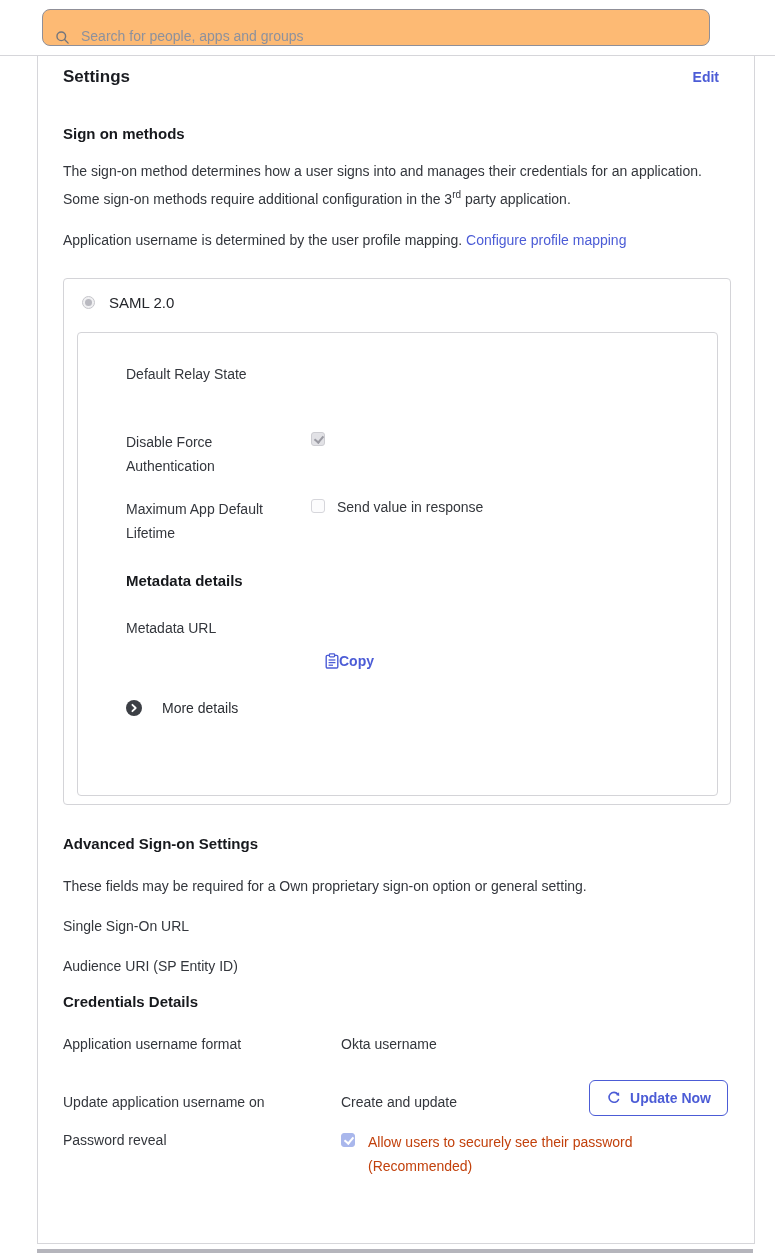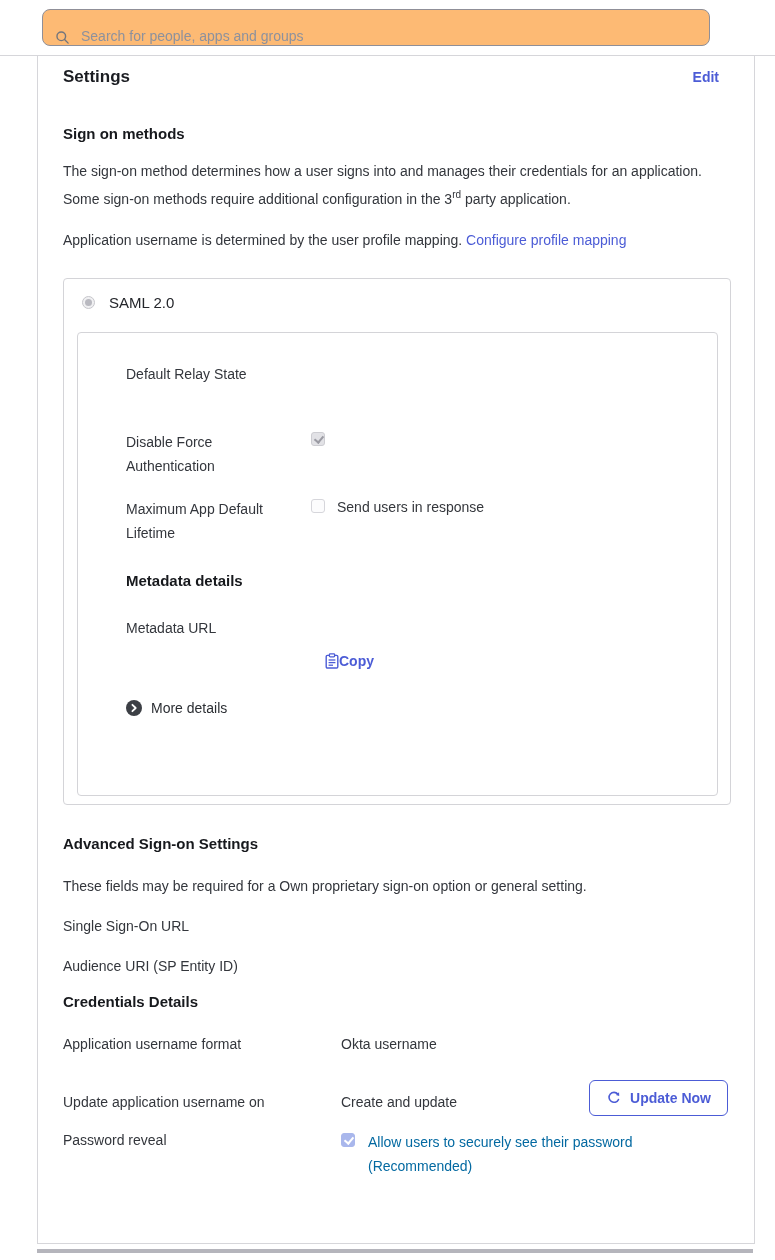--- a/index.html
+++ b/index.html
@@ -69,38 +69,38 @@
   .cb-blue-checked::after {
     content:""; position:absolute; left:4px; top:1px; width:4px; height:7px;
     border:solid #ffffff; border-width:0 2px 2px 0; transform:rotate(40deg);
   }
   .meta-heading { font-size:15px; font-weight:700; color:#17191d; margin:27px 0 0; }
   .url-value { font-size:14px; line-height:24px; color:#33363c; white-space:pre-line; max-width:395px; }
   .copy-row {
     display:flex; align-items:center; gap:0; margin-top:13px; margin-left:199px;
     color:#4c5cd6; font-weight:700; font-size:14px; cursor:pointer; width:max-content;
   }
-  .more-row { display:flex; align-items:center; gap:9px; margin-top:31px; cursor:pointer; width:max-content; }
+  .more-row { display:flex; align-items:center; gap:20px; margin-top:31px; cursor:pointer; width:max-content; }
   .more-label { font-size:14px; color:#2b2e33; }
   
   .plain-label { font-size:14px; color:#33363c; margin-top:24px; }
   .cred-row { display:flex; align-items:flex-start; margin-top:24px; }
   .cred-label { width:278px; flex:0 0 auto; font-size:14px; line-height:20px; color:#33363c; }
   .cred-value { font-size:14px; line-height:20px; color:#33363c; }
   .cred-row-btn { margin-top:38px; align-items:center; position:relative; }
   .update-btn {
     position:absolute; right:1px; top:-12px;
     display:flex; align-items:center; gap:9px;
     border:1px solid #4c5cd6; border-radius:6px; background:#fff;
     color:#4c5cd6; font-weight:700; font-size:14px; font-family:"Liberation Sans", sans-serif;
     padding:9px 16px; cursor:pointer;
   }
   .pw-row { margin-top:18px; }
   .pw-control { display:flex; align-items:flex-start; gap:13px; }
-  .pw-text { font-size:14px; line-height:24px; color:#0369a1; max-width:300px; }
+  .pw-text { font-size:14px; line-height:24px; color:#c2410c; max-width:300px; }
   .bottom-bar { margin:5px 0 0 37px; width:716px; height:4px; background:#b5b5bc; }
 </style>
 </head>
 <body>
 
 <div class="topbar">
   <div class="searchbox">
     <svg width="15" height="15" viewBox="0 0 16 16">
       <circle cx="6.7" cy="6.7" r="4.6" fill="none" stroke="#72757d" stroke-width="1.5"></circle>
       <line x1="10.2" y1="10.2" x2="14" y2="14" stroke="#72757d" stroke-width="1.5" stroke-linecap="round"></line>
@@ -138,21 +138,21 @@
         <div class="field-label" style="max-width:185px;">Disable Force Authentication</div>
         <div class="field-control">
           <span class="cb cb-disabled-checked"></span>
         </div>
       </div>
 
       <div class="field-row">
         <div class="field-label">Maximum App Default Lifetime</div>
         <div class="field-control">
           <span class="cb cb-unchecked"></span>
-          <span>Send users in response</span>
+          <span>Send value in response</span>
         </div>
       </div>
 
       <h3 class="meta-heading">Metadata details</h3>
 
       <div class="field-row" style="margin-top:27px;">
         <div class="field-label">Metadata URL</div>
       </div>
 
       <div class="copy-row">

